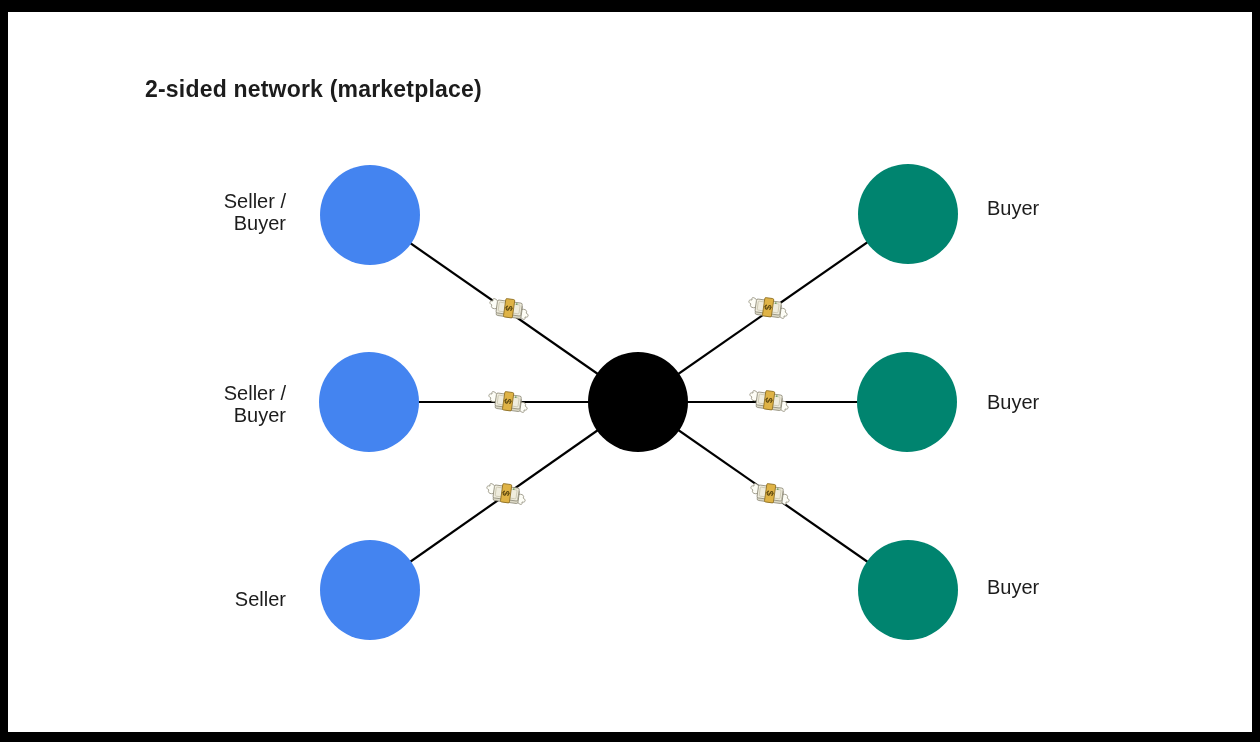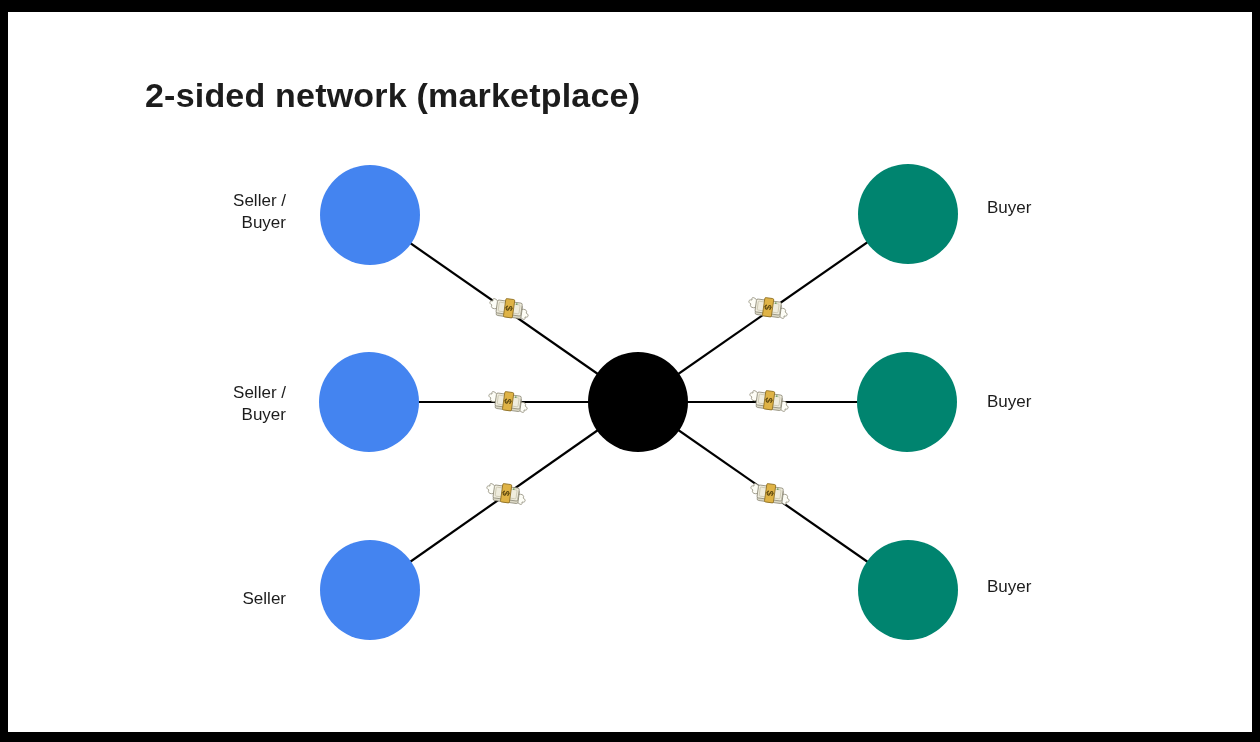--- a/index.html
+++ b/index.html
@@ -15,40 +15,40 @@
   }
   .slide {
     position: absolute;
     left: 8px; top: 12px; right: 8px; bottom: 10px;
     background: #ffffff;
   }
   .title {
     position: absolute;
     left: 137px; top: 64px;
     margin: 0;
-    font-size: 34px;
+    font-size: 23px;
     font-weight: 700;
     letter-spacing: 0.2px;
     color: #141414;
     white-space: nowrap;
   }
   svg.edges {
     position: absolute;
     left: 0; top: 0;
     width: 1260px; height: 742px;
   }
   .edge { stroke-width: 2.2; }
   .node {
     position: absolute;
     width: 100px; height: 100px;
     border-radius: 50%;
   }
   .node-label {
     position: absolute;
-    font-size: 17px;
+    font-size: 20px;
     line-height: 22px;
     color: #1c1c1c;
     white-space: pre-line;
   }
   .label-left  { left: 118px; width: 160px; text-align: right; }
   .label-right { left: 979px; width: 170px; text-align: left; }
   .money-icon {
     position: absolute;
     width: 44px; height: 36px;
   }

